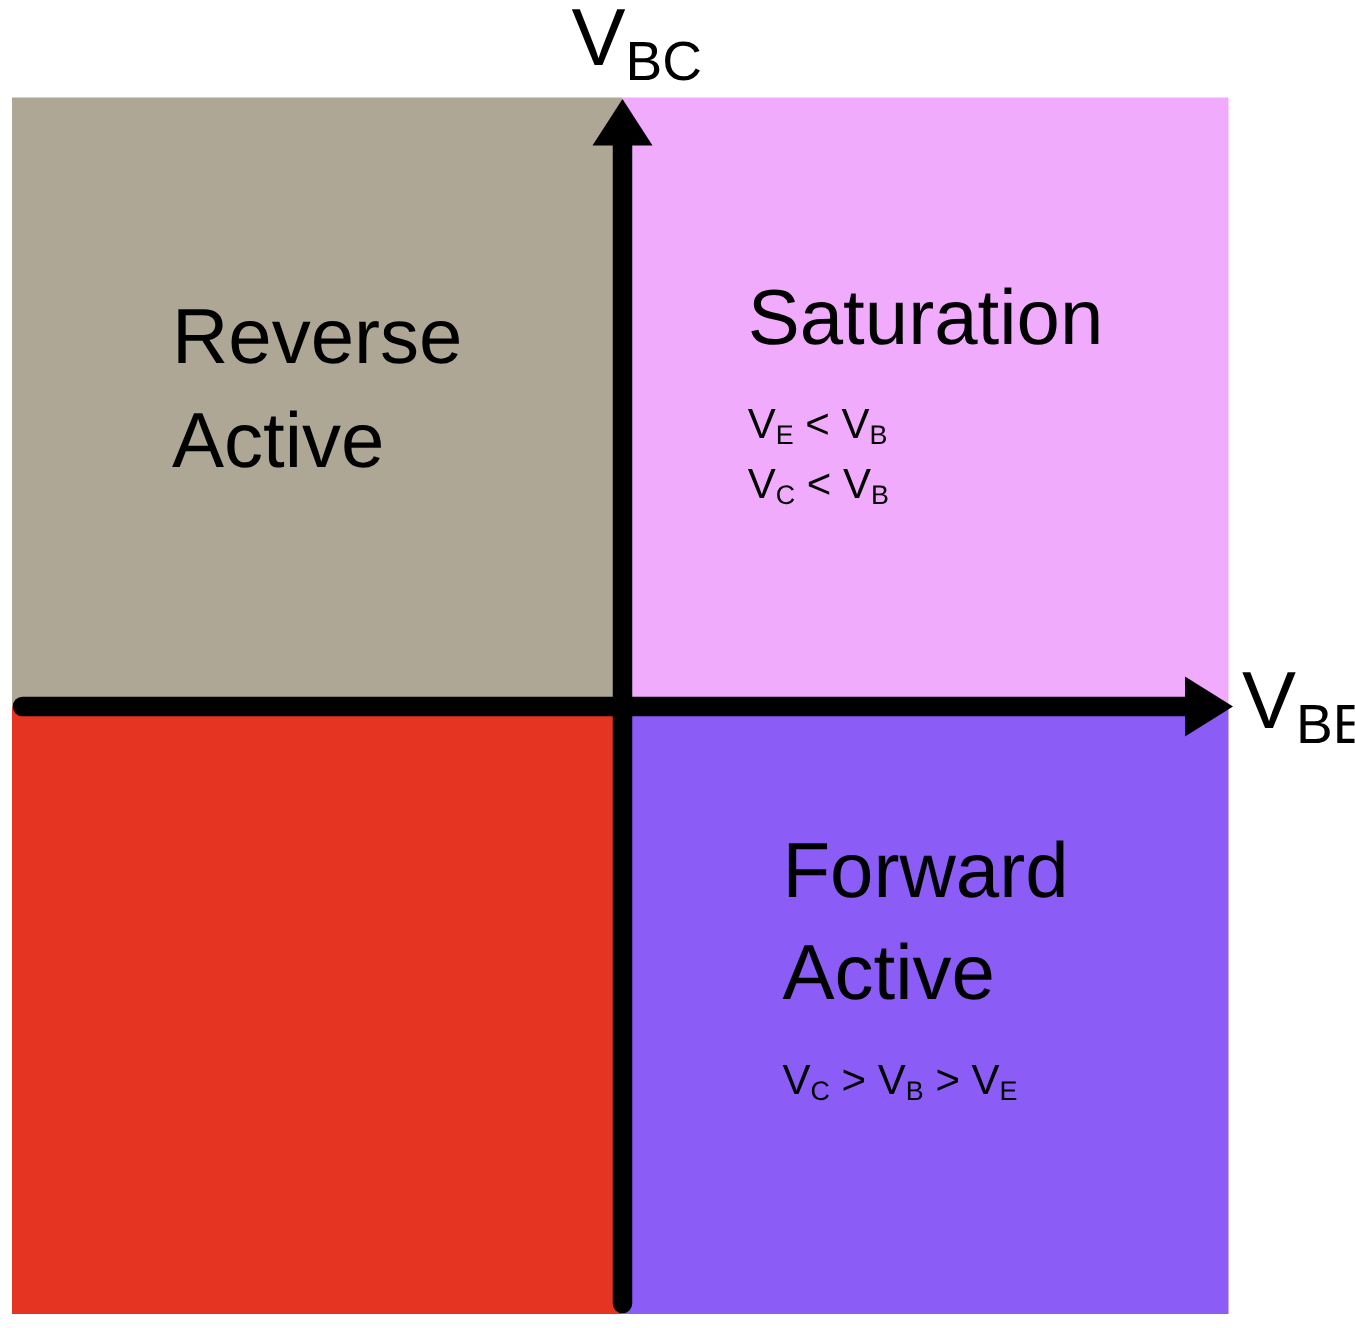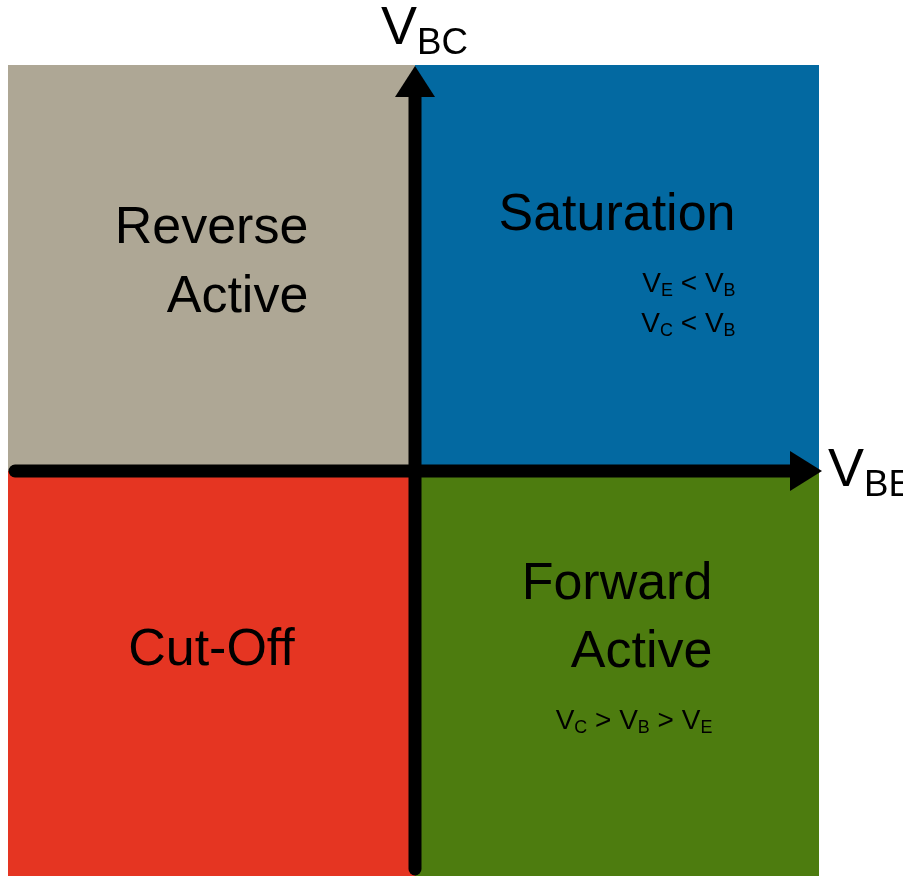--- a/index.html
+++ b/index.html
@@ -20,21 +20,21 @@
   .quadrant {
     position: absolute;
     display: flex;
     align-items: center;
     justify-content: center;
   }
   .q-tl { left: 8px;   top: 65px;  width: 407px; height: 406px; }
   .q-tr { left: 415px; top: 65px;  width: 404px; height: 406px; }
   .q-bl { left: 8px;   top: 471px; width: 407px; height: 405px; }
   .q-br { left: 415px; top: 471px; width: 404px; height: 405px; }
-  .q-content { text-align: right; }
+  .q-content { text-align: left; }
   .q-tl .q-content { transform: translateY(-8px); }
   .q-tr .q-content { transform: translateY(-7px); }
   .q-bl .q-content { transform: translateY(-26px); }
   .q-br .q-content { transform: translateY(-30px); }
   .q-title {
     font-size: 52px;
     line-height: 1.32;
     font-weight: 400;
   }
   .q-conditions { margin-top: 16px; }
@@ -72,41 +72,38 @@
 
   <div class="quadrant q-tl" style="background-color: rgb(174, 167, 149);">
     <div class="q-content">
       <div class="q-title">
         <div>Reverse</div>
         <div>Active</div>
       </div>
     </div>
   </div>
 
-  <div class="quadrant q-tr" style="background-color: #0369a1;">
+  <div class="quadrant q-tr" style="background-color: #f0abfc;">
     <div class="q-content">
       <div class="q-title">
         <div>Saturation</div>
       </div>
       <div class="q-conditions">
         <div class="q-cond"><span>V</span><span class="sub">E</span><span> &lt; V</span><span class="sub">B</span></div>
         <div class="q-cond"><span>V</span><span class="sub">C</span><span> &lt; V</span><span class="sub">B</span></div>
       </div>
     </div>
   </div>
 
   <div class="quadrant q-bl" style="background-color: rgb(229, 53, 34);">
     <div class="q-content">
-      <div class="q-title">
-        <div>Cut-Off</div>
-      </div>
     </div>
   </div>
 
-  <div class="quadrant q-br" style="background-color: #4d7c0f;">
+  <div class="quadrant q-br" style="background-color: #8b5cf6;">
     <div class="q-content">
       <div class="q-title">
         <div>Forward</div>
         <div>Active</div>
       </div>
       <div class="q-conditions">
         <div class="q-cond"><span>V</span><span class="sub">C</span><span> &gt; V</span><span class="sub">B</span><span> &gt; V</span><span class="sub">E</span></div>
       </div>
     </div>
   </div>

